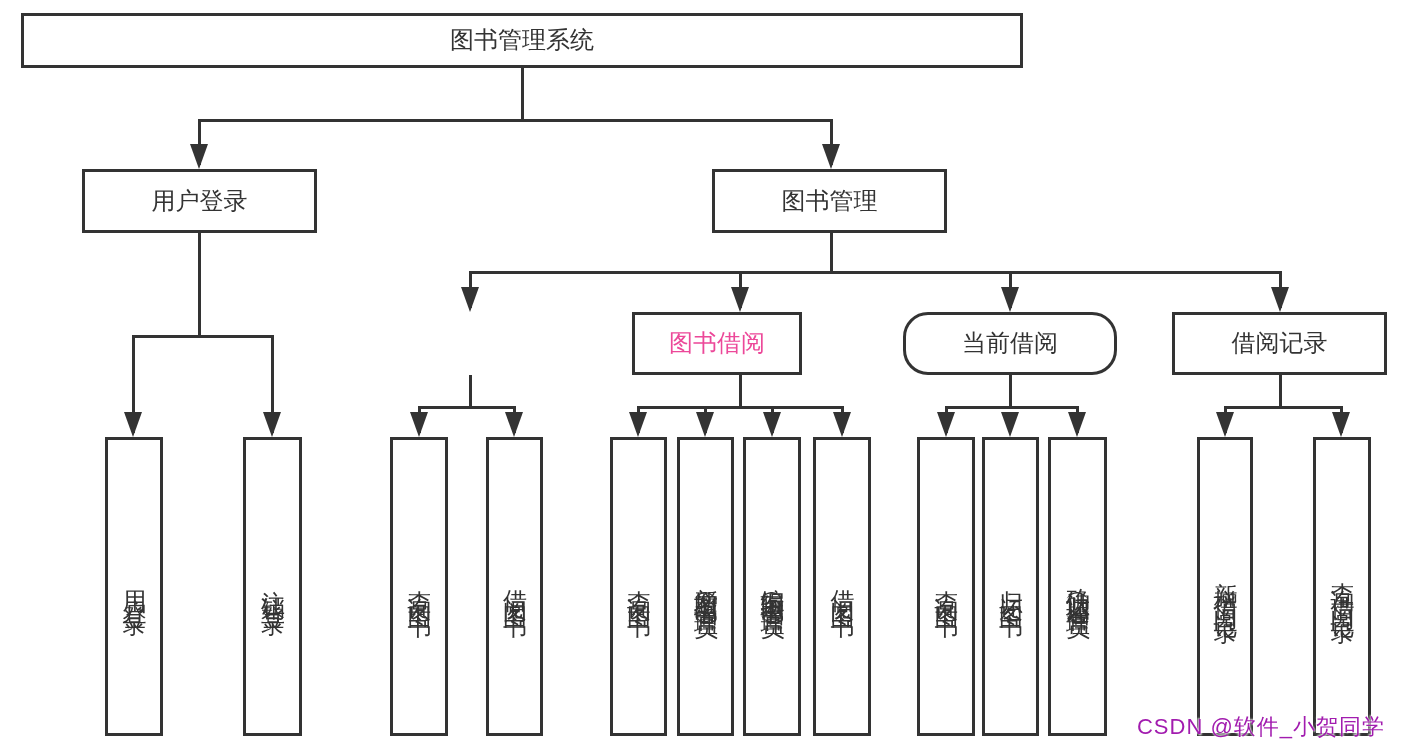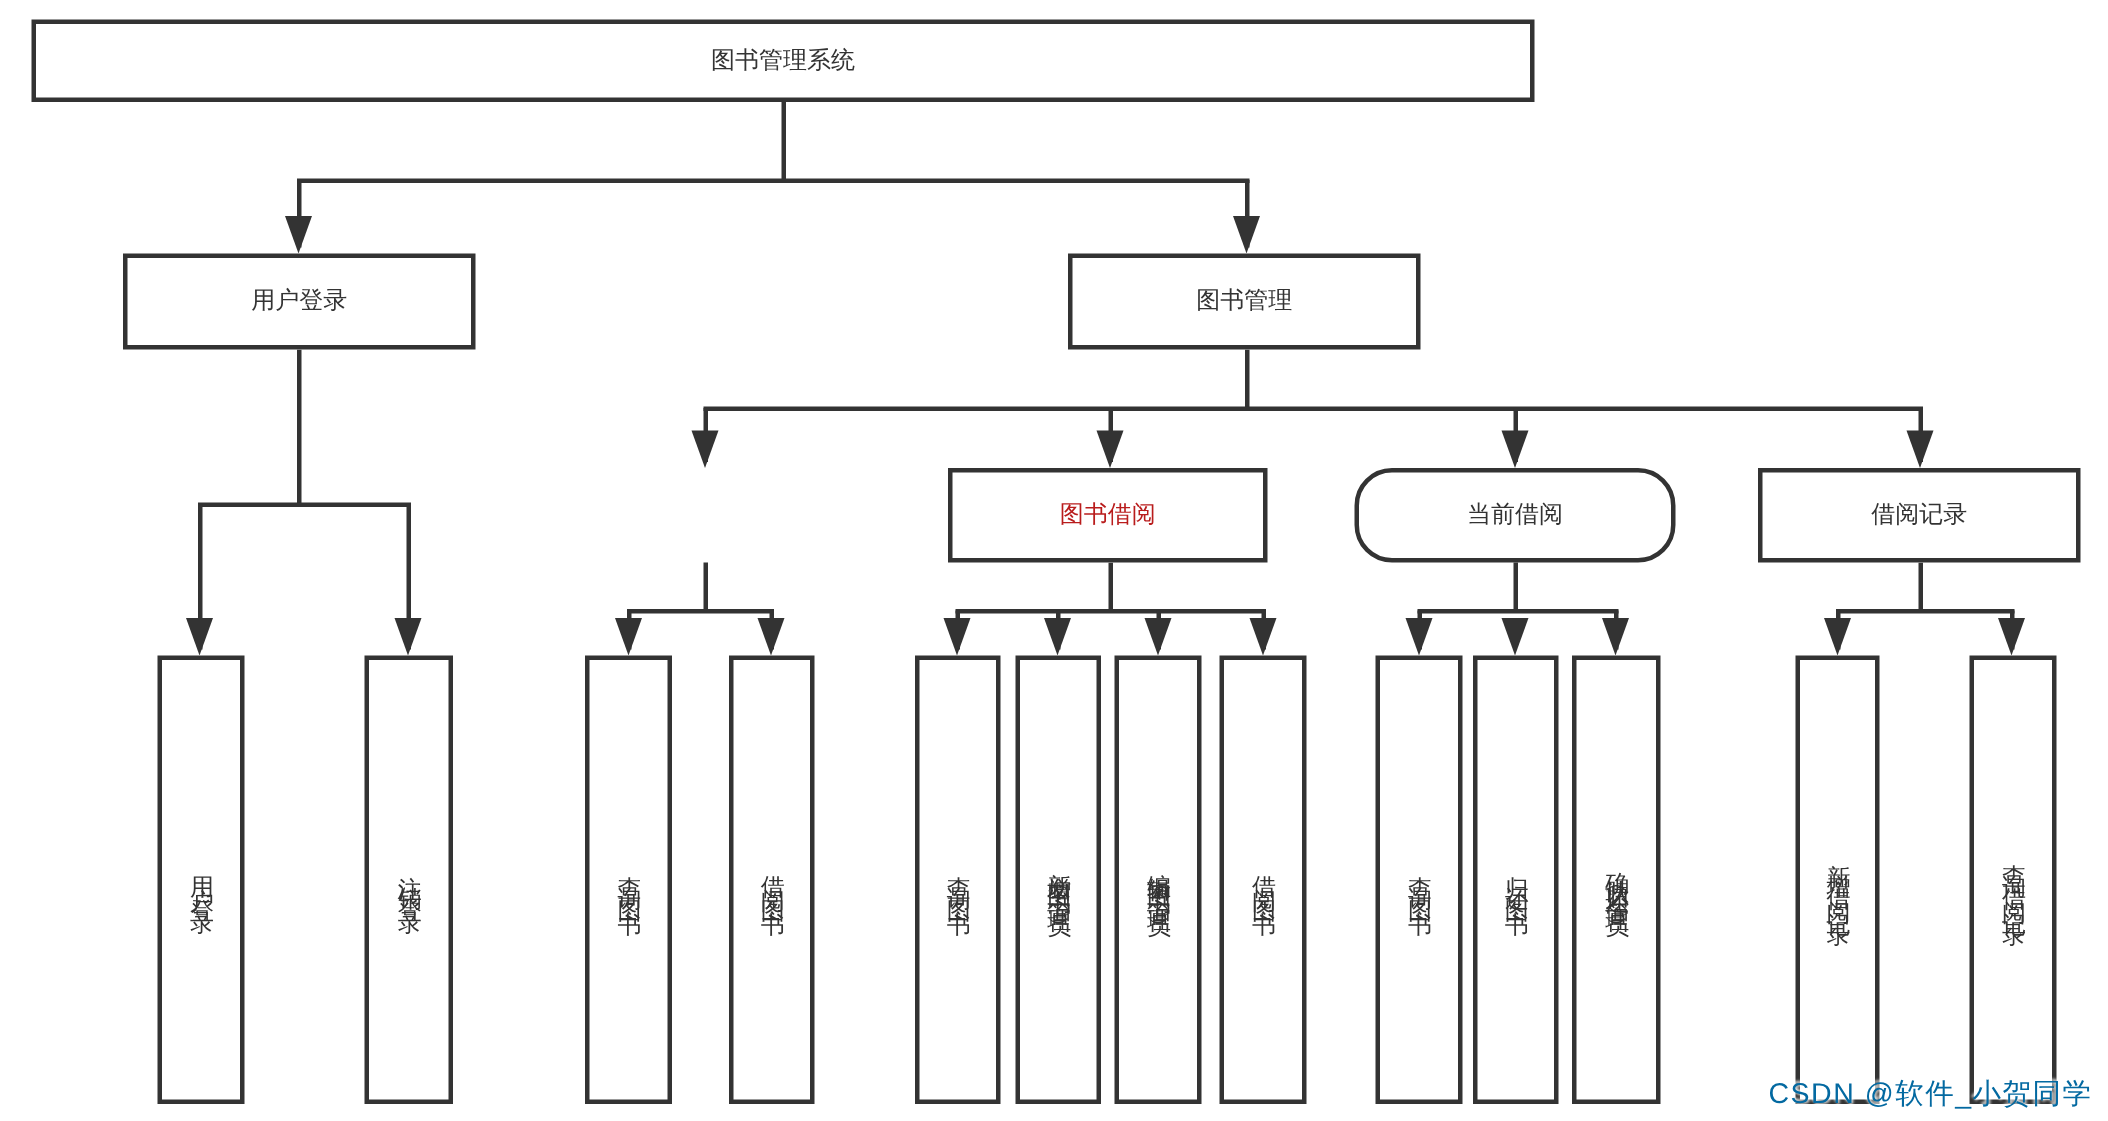--- a/index.html
+++ b/index.html
@@ -16,44 +16,44 @@
   }
   .node {
     position: absolute;
     box-sizing: border-box;
     border: 3px solid #c4b5fd;
     background: #ffffff;
     display: flex;
     align-items: center;
     justify-content: center;
     color: #333333;
-    font-size: 16px;
+    font-size: 24px;
     line-height: 1.2;
   }
   .node .label { white-space: nowrap; }
   .node.v .label {
     writing-mode: vertical-rl;
     text-orientation: mixed;
     letter-spacing: 8px;
     white-space: normal;
   }
   .node.v.long .label { letter-spacing: 4px; }
   .seg { position: absolute; background: #333333; }
   .arrow {
     position: absolute;
     width: 0; height: 0;
     border-left: 9px solid transparent;
     border-right: 9px solid transparent;
     border-top: 25px solid #333333;
   }
   .watermark {
     position: absolute;
-    right: 10px; bottom: 5px;
-    font-size: 19px;
-    color: #0369a1;
+    right: 20px; bottom: 5px;
+    font-size: 22px;
+    color: #a21caf;
     text-shadow: 1px 1px 2px #ffffff, -1px -1px 2px #ffffff;
     z-index: 10;
     letter-spacing: 1px;
   }
 </style>
 </head>
 <body>
 
 <div id="canvas">
     <div class="seg" style="left: 520.5px; top: 68px; width: 3px; height: 52px; background: rgb(51, 51, 51);"></div>
@@ -109,21 +109,21 @@
     <div class="arrow" style="left: 1332px; top: 412px; border-top-color: rgb(51, 51, 51);"></div>
     <div class="node" style="left: 21px; top: 13px; width: 1002px; height: 55px; border-color: rgb(51, 51, 51); color: rgb(51, 51, 51);">
       <span class="label">图书管理系统</span>
     </div>
     <div class="node" style="left: 82px; top: 169px; width: 235px; height: 64px; border-color: rgb(51, 51, 51); color: rgb(51, 51, 51);">
       <span class="label">用户登录</span>
     </div>
     <div class="node" style="left: 712px; top: 169px; width: 235px; height: 64px; border-color: rgb(51, 51, 51); color: rgb(51, 51, 51);">
       <span class="label">图书管理</span>
     </div>
-    <div class="node" style="left: 632px; top: 312px; width: 213px; height: 63px; border-color: rgb(51, 51, 51); color: #b91c1c;">
+    <div class="node" style="left: 632px; top: 312px; width: 170px; height: 63px; border-color: rgb(51, 51, 51); color: #ec4899;">
       <span class="label">图书借阅</span>
     </div>
     <div class="node" style="left: 903px; top: 312px; width: 214px; height: 63px; border-color: rgb(51, 51, 51); color: rgb(51, 51, 51); border-radius: 25px;">
       <span class="label">当前借阅</span>
     </div>
     <div class="node" style="left: 1172px; top: 312px; width: 215px; height: 63px; border-color: rgb(51, 51, 51); color: rgb(51, 51, 51);">
       <span class="label">借阅记录</span>
     </div>
     <div class="node v" style="left: 105px; top: 437px; width: 58px; height: 299px; border-color: rgb(51, 51, 51); color: rgb(51, 51, 51);">
       <span class="label">用户登录</span>

